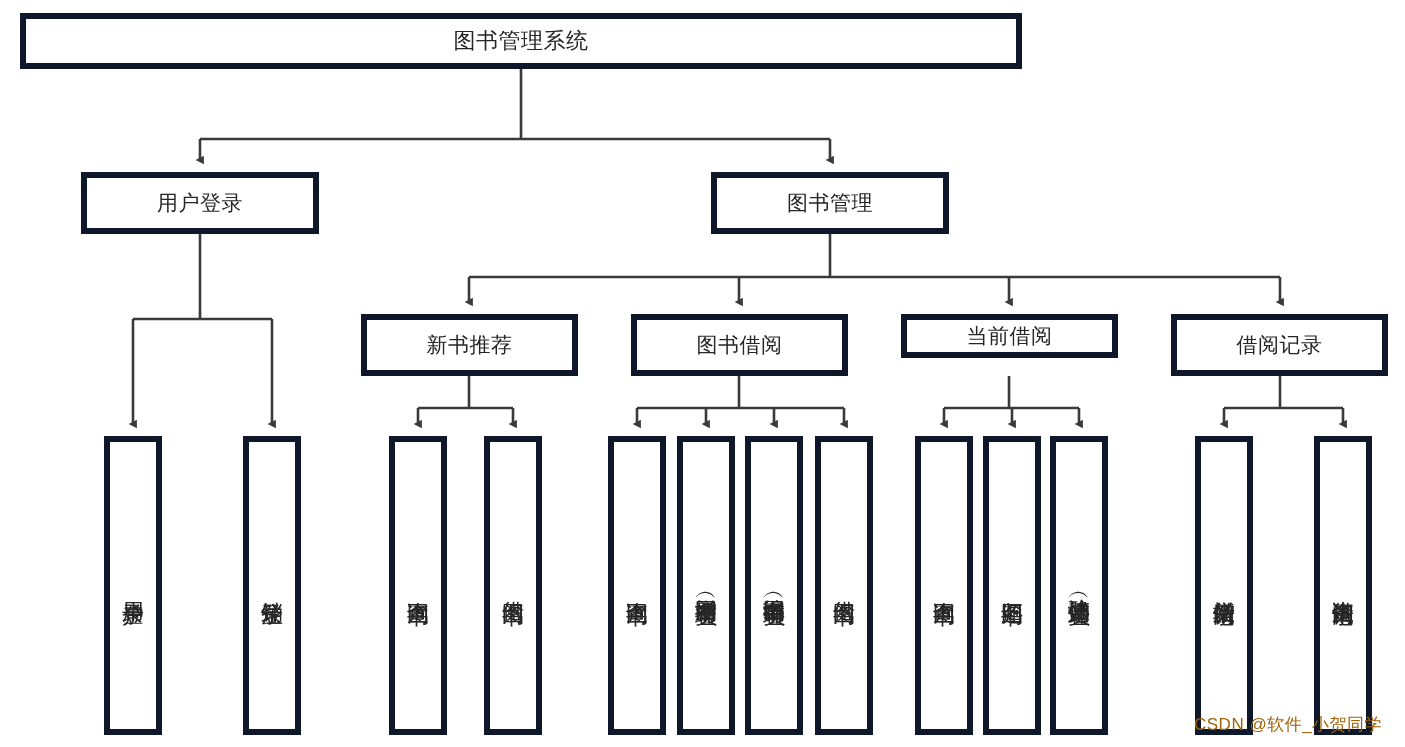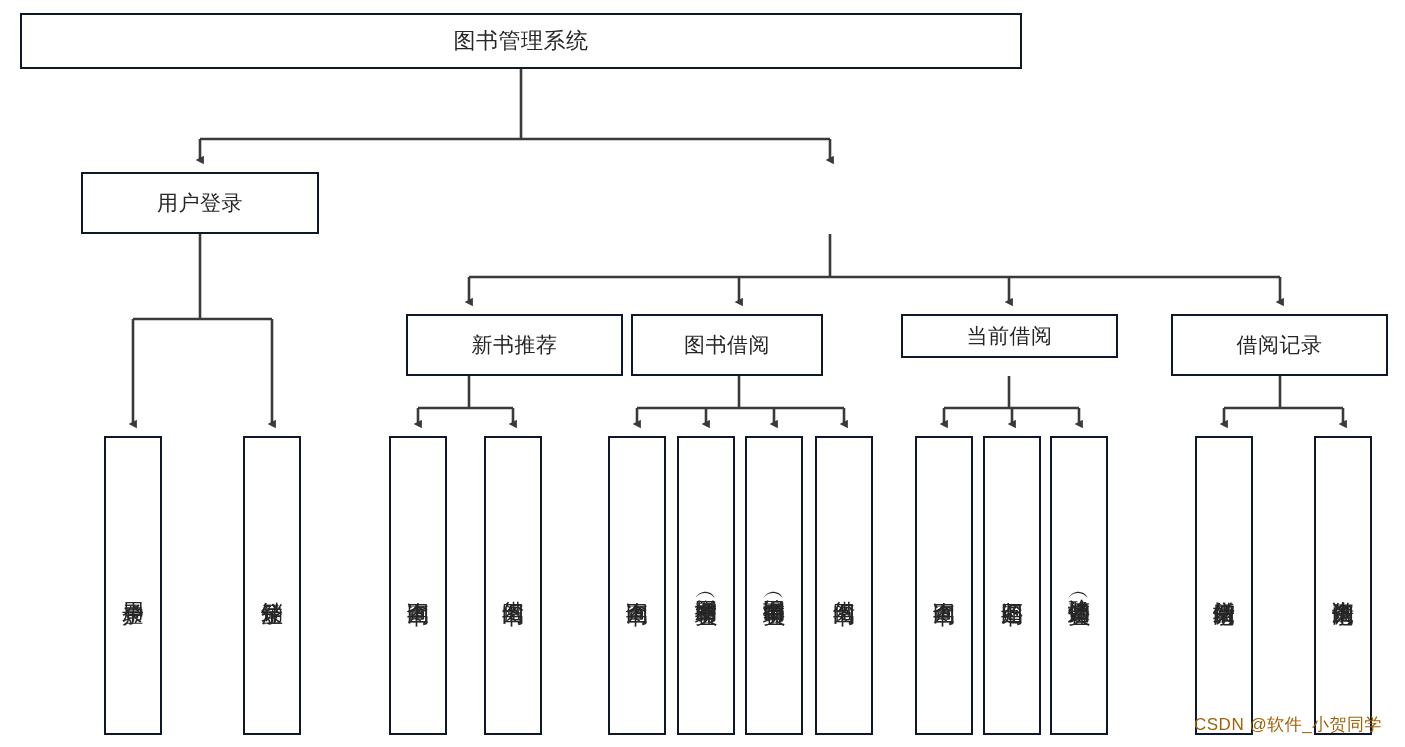--- a/index.html
+++ b/index.html
@@ -24,21 +24,21 @@
     left: 0;
     top: 0;
     width: 1405px;
     height: 747px;
     pointer-events: none;
   }
   .node {
     position: absolute;
     box-sizing: border-box;
     background: #ffffff;
-    border: 2px solid #0f172a;
+    border: 6px solid #0f172a;
     display: flex;
     align-items: center;
     justify-content: center;
     overflow: hidden;
   }
   .node-label {
     color: #262626;
     line-height: 1.22;
     text-align: center;
     white-space: nowrap;
@@ -132,26 +132,29 @@
   </svg>
 
   <div class="node root horizontal" style="left:20px; top:13px; width:1002px; height:56px;">
     <span class="node-label">图书管理系统</span>
   </div>
 
   <div class="node horizontal" style="left:81px; top:172px; width:238px; height:62px;">
     <span class="node-label">用户登录</span>
   </div>
 
-
-  <div class="node horizontal" style="left:361px; top:314px; width:217px; height:62px;margin-left:45px;">
+  <div class="node horizontal" style="left:711px; top:172px; width:238px; height:62px;">
+    <span class="node-label">图书管理</span>
+  </div>
+
+  <div class="node horizontal" style="left:361px; top:314px; width:217px; height:62px;">
     <span class="node-label">新书推荐</span>
   </div>
 
-  <div class="node horizontal" style="left:631px; top:314px; width:192px; height:62px;">
+  <div class="node horizontal" style="left:631px; top:314px; width:217px; height:62px;">
     <span class="node-label">图书借阅</span>
   </div>
 
   <div class="node horizontal" style="left:901px; top:314px; width:217px; height:44px;">
     <span class="node-label">当前借阅</span>
   </div>
 
   <div class="node horizontal" style="left:1171px; top:314px; width:217px; height:62px;">
     <span class="node-label">借阅记录</span>
   </div>

